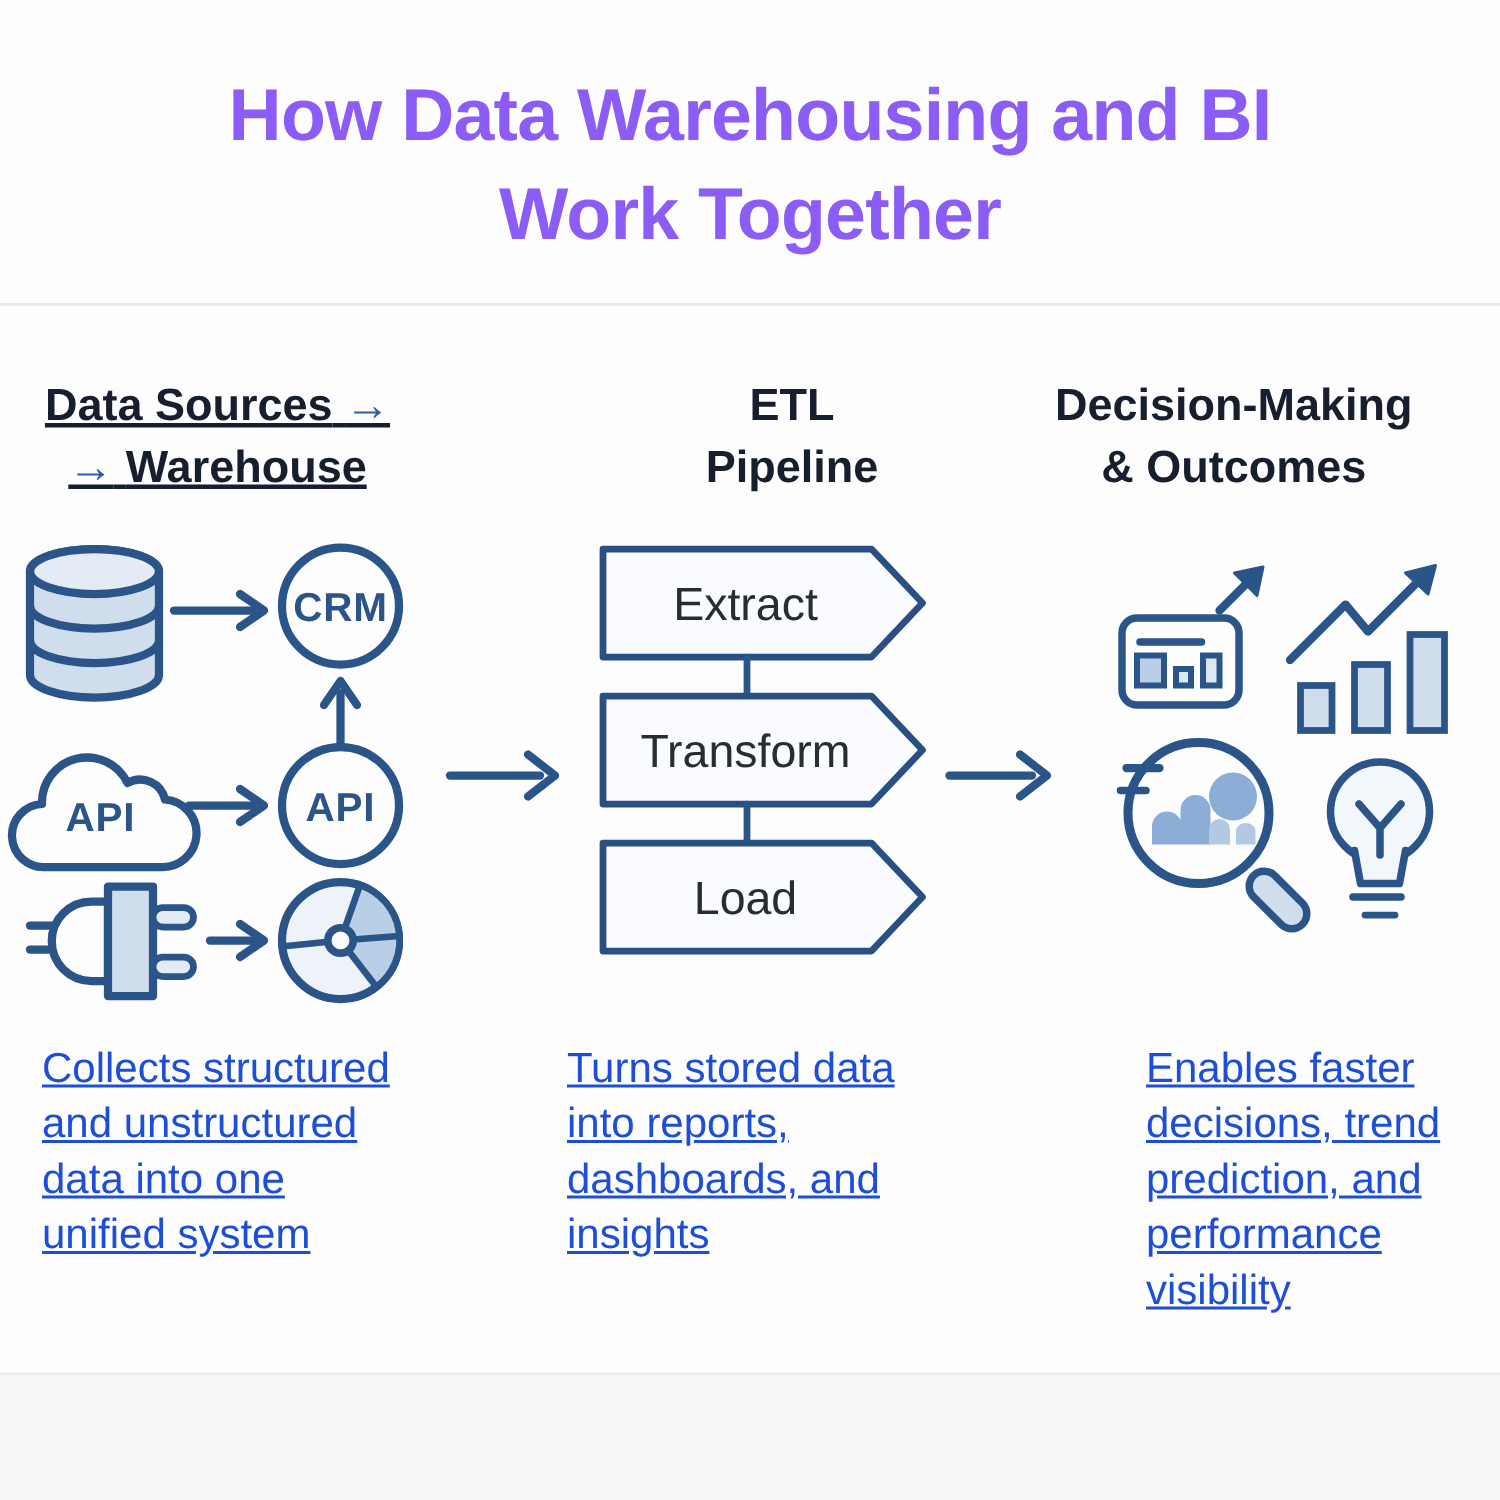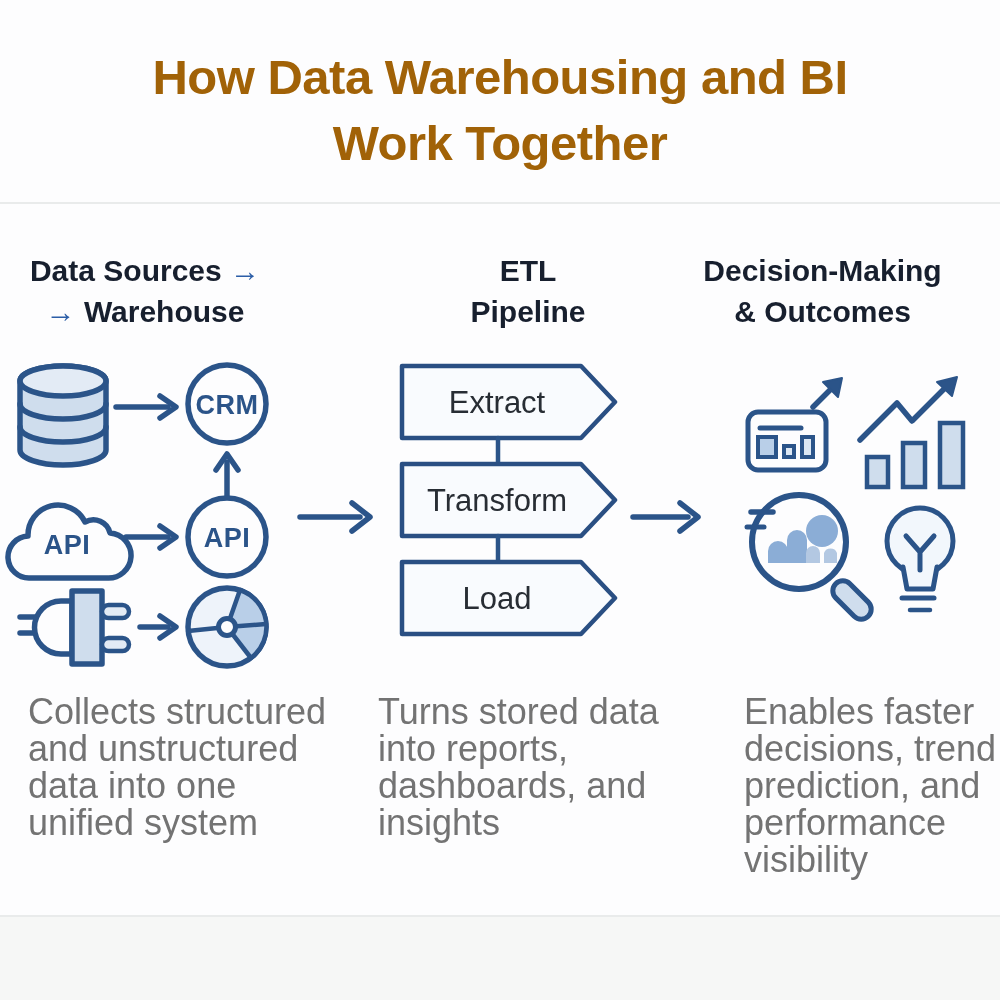--- a/index.html
+++ b/index.html
@@ -5,42 +5,42 @@
   html,body{margin:0;padding:0;}
   body{
     width:1000px;height:1000px;position:relative;overflow:hidden;
     background:#fdfdfe;
     font-family:"Liberation Sans",sans-serif;
     -webkit-font-smoothing:antialiased;
   }
   .title{
     position:absolute;top:44px;left:0;width:1000px;margin:0;
     text-align:center;font-size:49px;line-height:66px;font-weight:700;
-    letter-spacing:-0.5px;color:#a16207;white-space:pre-line;
+    letter-spacing:-0.5px;color:#8b5cf6;white-space:pre-line;
   }
   .sep{position:absolute;left:0;width:1000px;background:#e9ebeb;}
   .sep-top{top:202px;height:2px;}
   .sep-bottom{top:915px;height:2px;}
   .footer-band{position:absolute;left:0;top:917px;width:1000px;height:83px;background:#f6f7f6;}
   .col-header{
     position:absolute;top:250px;text-align:center;
     font-size:30px;line-height:41px;font-weight:700;color:#171f2e;
     white-space:pre-line;
   }
-  .ch1{left:0;width:290px;}
+  .ch1{left:0;width:290px;text-decoration:underline;}
   .ch2{left:418px;width:220px;}
   .ch3{left:680px;width:285px;}
   .arrow-glyph{color:#2c5ea7;font-weight:700;}
   .desc{
     position:absolute;top:693px;
-    font-size:36px;line-height:37px;color:#737373;white-space:pre-line;
+    font-size:28px;line-height:37px;color:#1d4ed8;white-space:pre-line;text-decoration:underline;
   }
   .d1{left:28px;}
   .d2{left:378px;}
-  .d3{left:744px;}
+  .d3{left:764px;}
   svg.diagram{position:absolute;left:0;top:0;}
   svg text{font-family:"Liberation Sans",sans-serif;}
   .ln{stroke:#2b5489;stroke-width:5.5;stroke-linecap:round;fill:none;}
   .ln-thin{stroke:#2b5489;stroke-width:4.5;stroke-linecap:round;fill:none;}
   .head{stroke:#2b5489;stroke-width:5.5;stroke-linecap:round;stroke-linejoin:round;fill:none;}
   .fillhead{fill:#2b5489;stroke:#2b5489;stroke-width:2;stroke-linejoin:round;}
   .outline{stroke:#2b5489;stroke-width:5.5;stroke-linejoin:round;fill:#fdfdfe;}
   .outline-lt{stroke:#2b5489;stroke-width:5.5;stroke-linejoin:round;fill:#cfdded;}
   .outline-xl{stroke:#2b5489;stroke-width:4.5;stroke-linejoin:round;fill:#e3ebf5;}
   .chev{stroke:#2a4f83;stroke-width:4.5;stroke-linejoin:round;fill:#f9fbfe;}

